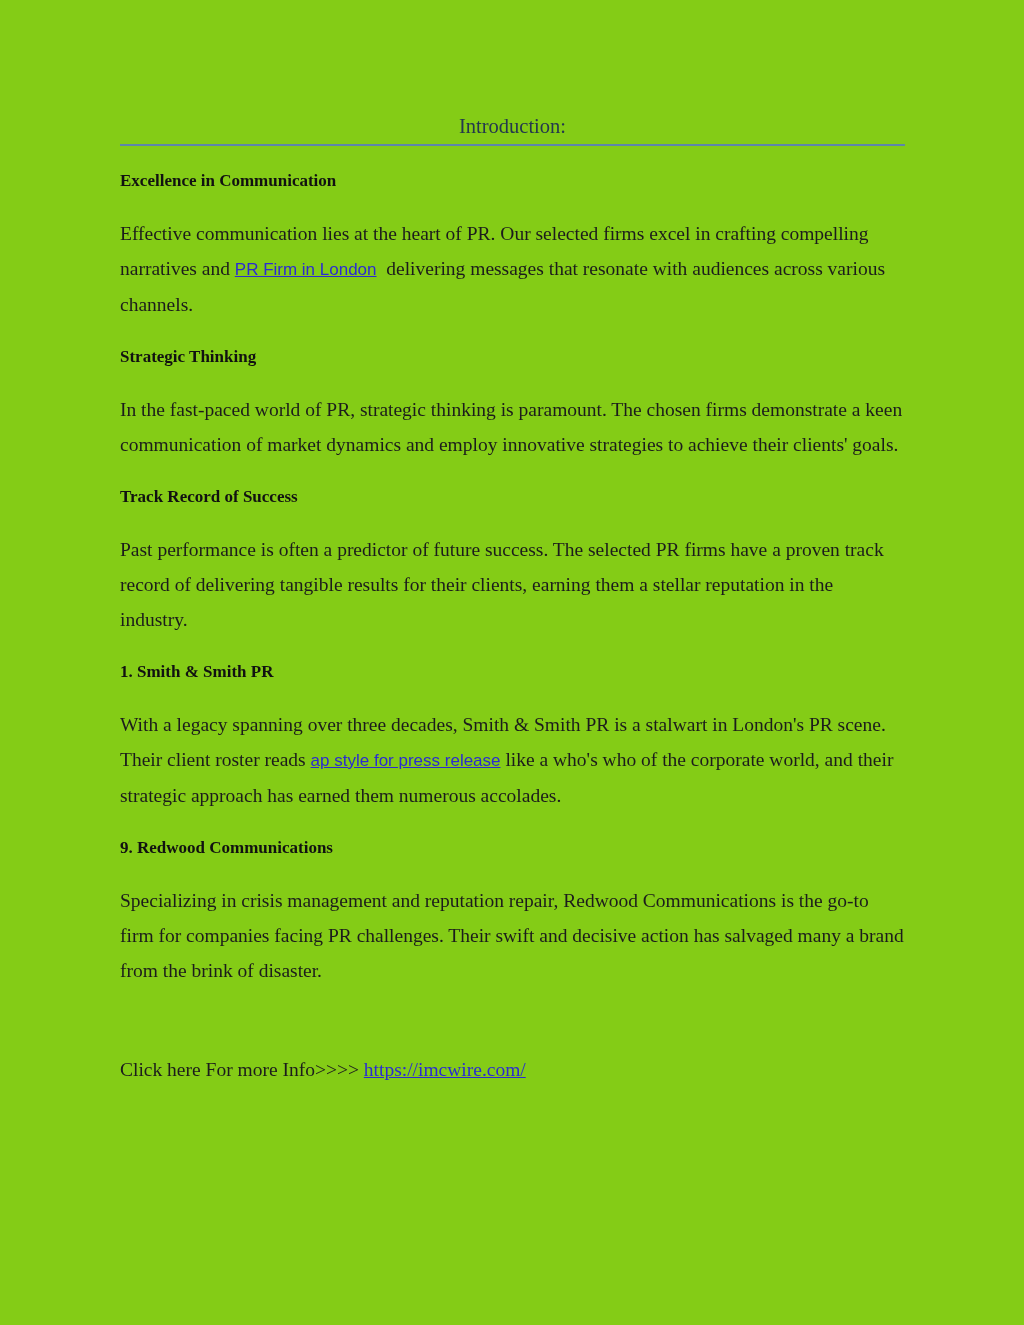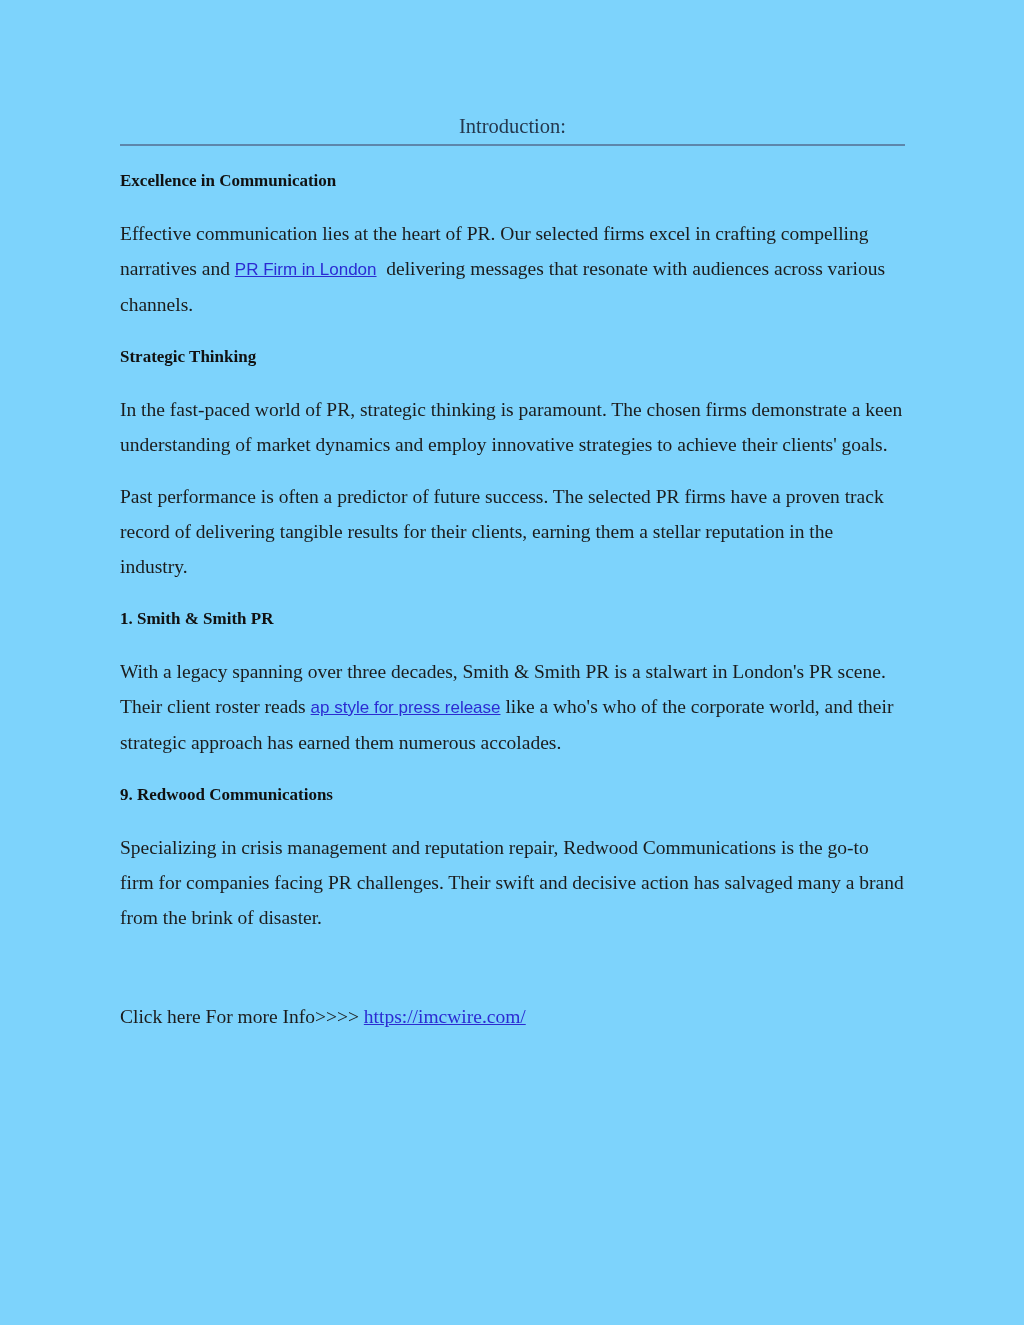--- a/index.html
+++ b/index.html
@@ -4,21 +4,21 @@
 <style>
   html, body {
     margin: 0;
     padding: 0;
     background: #ffffff;
   }
   .page {
     position: relative;
     width: 1024px;
     height: 1325px;
-    background: #7dd3fc;
+    background: #84cc16;
     box-sizing: border-box;
     padding: 108px 119px 0 120px;
     font-family: "Liberation Serif", "DejaVu Serif", serif;
     font-size: 19.5px;
     color: var(--body-text, #1c1c1c);
     overflow: hidden;
   }
   .doc-title {
     text-align: center;
     font-size: 20.5px;
@@ -64,22 +64,23 @@
 
 <div class="page">
 
   <h1 class="doc-title">Introduction:</h1>
   <div class="title-rule"></div>
 
   <h2 class="section-heading">Excellence in Communication</h2>
   <p class="body-para"><span>Effective communication lies at the heart of PR. Our selected firms excel in crafting compelling narratives and </span><a class="doclink sans">PR Firm in London</a><span>&nbsp; delivering messages that resonate with audiences across various channels.</span></p>
 
   <h2 class="section-heading">Strategic Thinking</h2>
-  <p class="body-para"><span>In the fast-paced world of PR, strategic thinking is paramount. The chosen firms demonstrate a keen understanding of market dynamics and employ innovative strategies to achieve their clients' goals.</span></p>
+  <p class="body-para"><span>In the fast-paced world of PR, strategic thinking is paramount. The chosen firms demonstrate a keen communication of market dynamics and employ innovative strategies to achieve their clients' goals.</span></p>
 
+  <h2 class="section-heading">Track Record of Success</h2>
   <p class="body-para"><span>Past performance is often a predictor of future success. The selected PR firms have a proven track record of delivering tangible results for their clients, earning them a stellar reputation in the industry.</span></p>
 
   <h2 class="section-heading">1. Smith &amp; Smith PR</h2>
   <p class="body-para"><span>With a legacy spanning over three decades, Smith &amp; Smith PR is a stalwart in London's PR scene. Their client roster reads </span><a class="doclink sans">ap style for press release</a><span> like a who's who of the corporate world, and their strategic approach has earned them numerous accolades.</span></p>
 
   <h2 class="section-heading">9. Redwood Communications</h2>
   <p class="body-para"><span>Specializing in crisis management and reputation repair, Redwood Communications is the go-to firm for companies facing PR challenges. Their swift and decisive action has salvaged many a brand from the brink of disaster.</span></p>
 
   <p class="footer-line"><span>Click here For more Info&gt;&gt;&gt;&gt; </span><a class="doclink">https://imcwire.com/</a></p>
 

